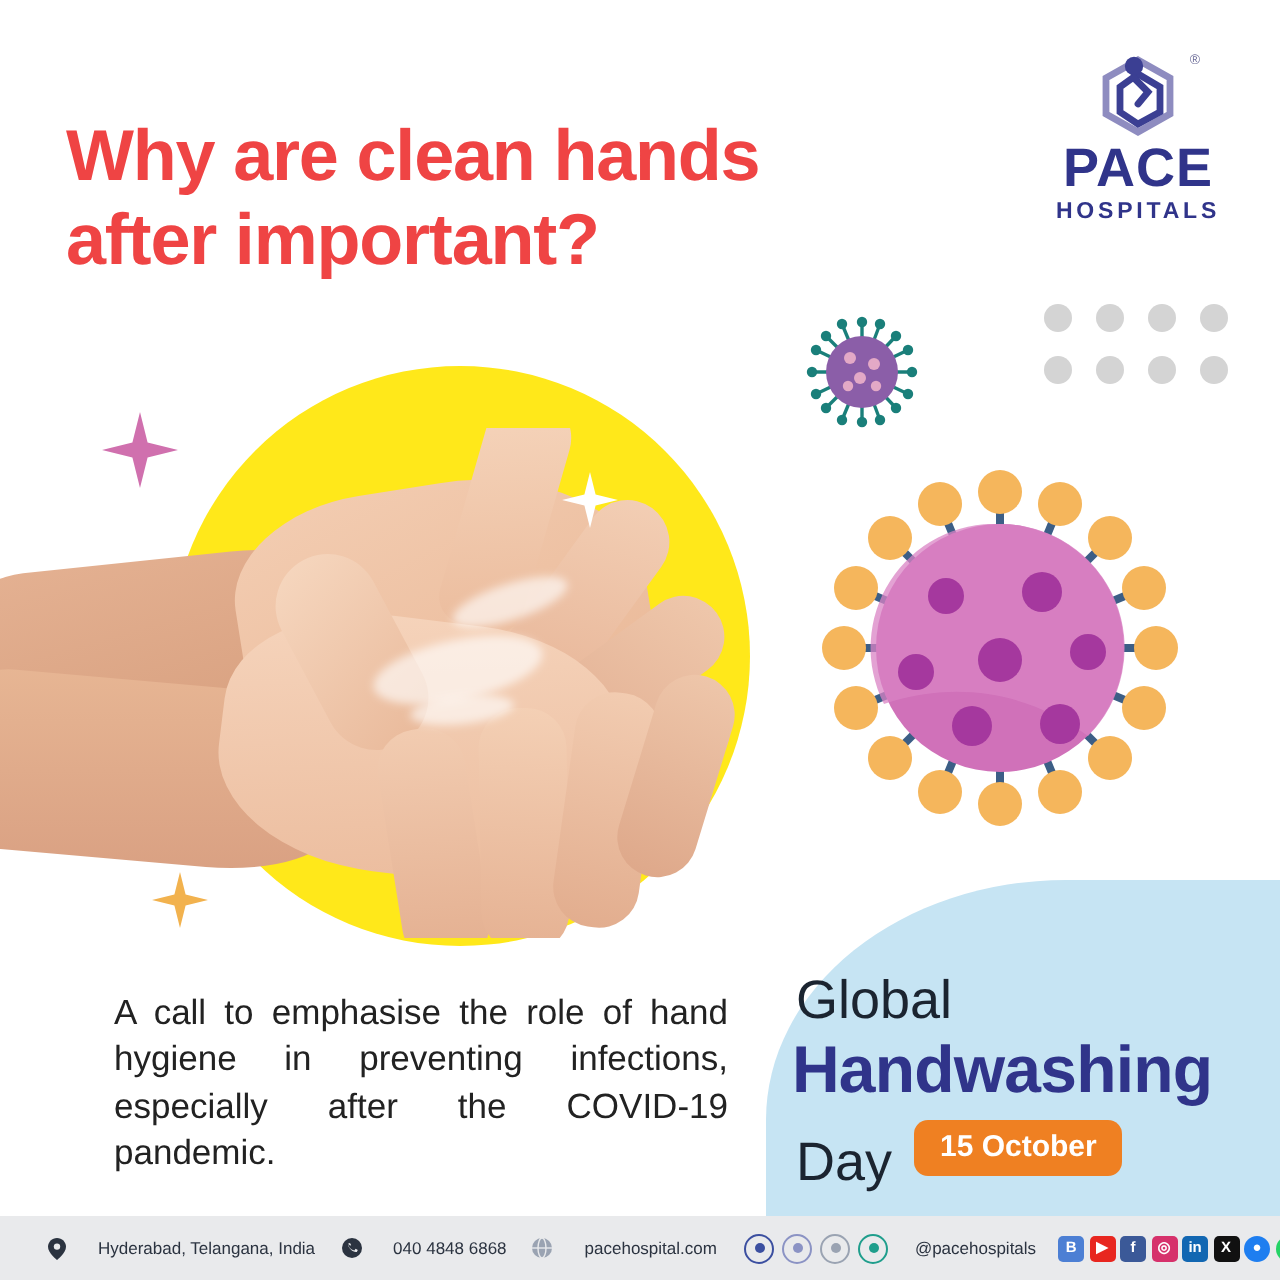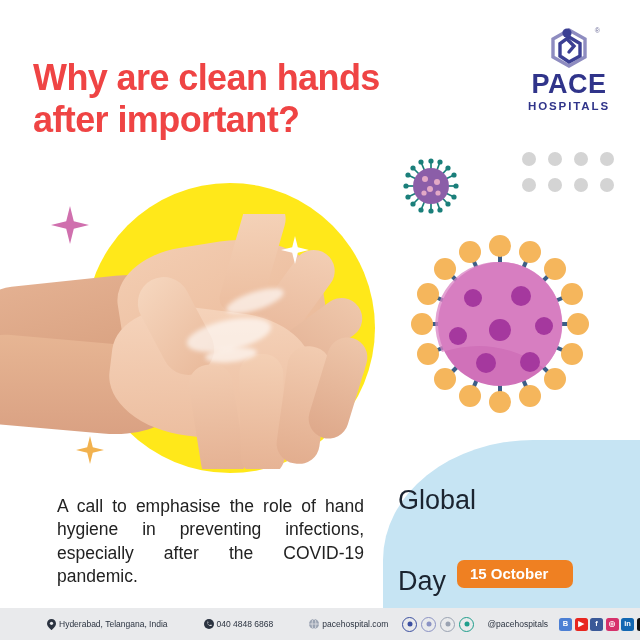--- a/index.html
+++ b/index.html
@@ -237,21 +237,21 @@
     margin-top: 12px;
   }
   .gh-badge {
     position: absolute;
     left: 457px;
     top: 560px;
     background: #ef8022;
     color: #ffffff;
     font-size: 15px;
     font-weight: 700;
-    padding: 6px 25px 7px 13px;
+    padding: 6px 13px 7px 13px;
     border-radius: 7px;
     line-height: 1;
   }
 
   
   .footer {
     position: absolute;
     left: 0;
     bottom: 0;
     width: 640px;
@@ -263,25 +263,24 @@
   .footer-left {
     display: flex;
     align-items: center;
     gap: 13px;
     padding-left: 24px;
     flex: 0 0 auto;
   }
   .f-item {
     display: flex;
     align-items: center;
-    gap: 3px;
+    gap: 16px;
     font-size: 8.5px;
     color: #2b3340;
     white-space: nowrap;
-    margin-left: 23px;
   }
   .footer-right {
     display: flex;
     align-items: center;
     gap: 7px;
     padding-left: 14px;
   }
   .cert-row { display: flex; align-items: center; gap: 4px; }
   .cert {
     width: 13px; height: 13px;
@@ -486,20 +485,21 @@
           <circle cx="140" cy="98" r="9"></circle>
         <circle cx="54" cy="108" r="9"></circle>
           <circle cx="82" cy="135" r="10"></circle>
         <circle cx="126" cy="134" r="10"></circle>
       </g>
     </svg>
   </div>
 
   <div class="blue-panel"></div>
   <div class="gh-global">Global</div>
+  <div class="gh-hand">Handwashing</div>
   <div class="gh-day">Day</div>
   <div class="gh-badge">15 October</div>
 
   <div class="body-copy">A call to emphasise the role of hand hygiene in preventing infections, especially after the COVID-19 pandemic.</div>
 
   <div class="footer">
     <div class="footer-left">
       <div class="f-item">
         <span class="ficon">
           <svg width="9" height="11" viewBox="0 0 9 11">

